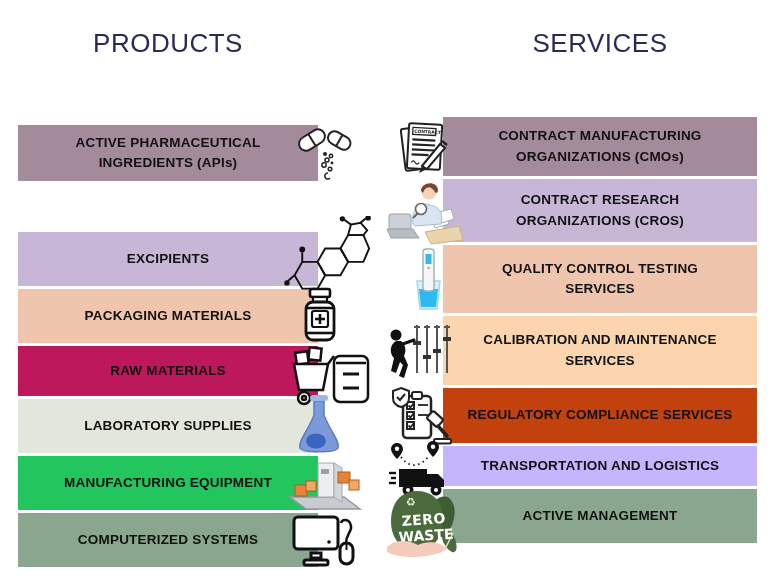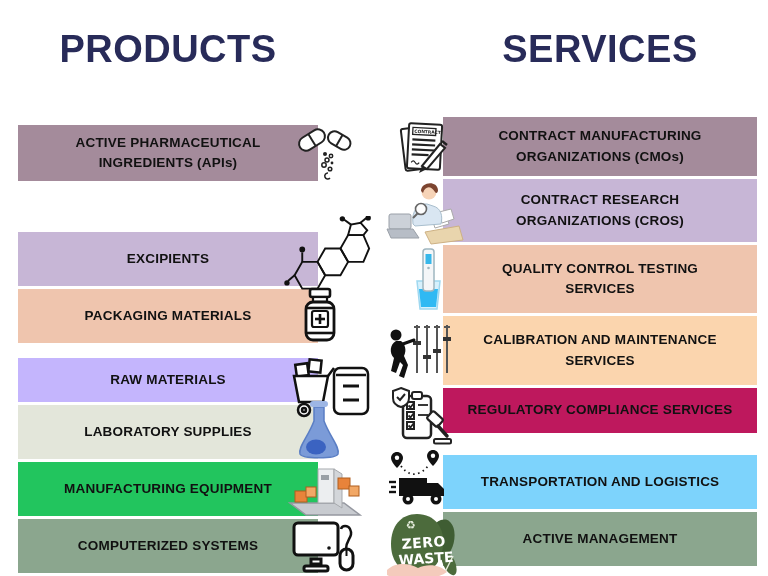--- a/index.html
+++ b/index.html
@@ -1,18 +1,18 @@
 <!DOCTYPE html>
 <html><head>
 <meta charset="utf-8">
 <style>
   html,body{margin:0;padding:0;background:#fff;}
   .canvas{position:relative;width:768px;height:576px;background:#fff;overflow:hidden;
           font-family:"Liberation Sans","DejaVu Sans",sans-serif;}
-  .col-title{position:absolute;top:28px;font-size:38px;font-weight:700;letter-spacing:.5px;
+  .col-title{position:absolute;top:28px;font-size:26px;font-weight:400;letter-spacing:.5px;
              text-align:center;color:#282b59;}
   #products-title{left:18px;width:300px;}
   #services-title{left:443px;width:314px;}
   .col{position:absolute;display:flex;flex-direction:column;gap:3px;}
   #products-col{left:18px;top:125px;width:300px;}
   #services-col{left:443px;top:117px;width:314px;}
   .band{position:relative;display:flex;align-items:center;justify-content:center;}
   .band-label{white-space:pre-line;text-align:center;font-weight:700;font-size:13.5px;
               line-height:1.5;color:#111;letter-spacing:.2px;padding:0 10px;}
   .band-icon{position:absolute;display:block;z-index:3;}
@@ -103,21 +103,21 @@
             </g>
 <g stroke="#111" stroke-width="2.6">
               <line x1="20" y1="27" x2="20" y2="37"></line>
               <line x1="15" y1="32" x2="25" y2="32"></line>
 <line x1="7" y1="21" x2="33" y2="21"></line>
               <line x1="7" y1="46" x2="33" y2="46"></line>
             </g>
           </svg>
         </span>
       </div>
-      <div class="band" style="background: #c4b5fd; height: 44px; margin-top: 12px;">
+      <div class="band" style="background: #be185d; height: 50px;">
         <div class="band-label">RAW MATERIALS</div>
         <span class="band-icon icon-materials-cart-icon">
           <svg viewBox="0 0 86 72">
             <g fill="#fff" stroke="#111" stroke-width="2.5">
 <g transform="rotate(-8 16 22)">
                 <rect x="10" y="16" width="12" height="12"></rect>
               </g>
 <g transform="rotate(6 29 18)">
                 <rect x="23" y="12" width="12" height="12"></rect>
               </g>
@@ -257,21 +257,21 @@
               <rect x="36" y="32" width="8" height="4"></rect>
 <rect x="46" y="26" width="8" height="4"></rect>
               <rect x="56" y="14" width="8" height="4"></rect>
             </g>
 <circle cx="9" cy="12" r="5.5" fill="#111"></circle>
 <path d="M9,18 C3,21 2,30 7,35 L4,48 L9,50 L13,39 L16,42 L12,53 L17,55 L21,42 L17,33 C20,27 18,21 14,18 Z" fill="#111"></path>
 <line x1="13" y1="22" x2="27" y2="17" stroke="#111" stroke-width="3" stroke-linecap="round"></line>
           </svg>
         </span>
       </div>
-      <div class="band" style="background: #be185d; height: 45px;">
+      <div class="band" style="background: #c2410c; height: 55px;">
         <div class="band-label">REGULATORY COMPLIANCE SERVICES</div>
         <span class="band-icon icon-compliance-checklist-icon">
           <svg viewBox="0 0 62 60">
 <rect x="12" y="10" width="28" height="42" rx="4" fill="#fff" stroke="#222" stroke-width="2.5"></rect>
 <rect x="21" y="6" width="10" height="7" rx="2" fill="#fff" stroke="#222" stroke-width="2"></rect>
 <g fill="#fff" stroke="#222" stroke-width="2">
               <rect x="16" y="16" width="7" height="7"></rect>
 <rect x="16" y="26" width="7" height="7"></rect>
               <rect x="16" y="36" width="7" height="7"></rect>
             </g>
@@ -285,21 +285,21 @@
 <path d="M10,2 L18,5 L18,12 C18,17 14,20 10,21 C6,20 2,17 2,12 L2,5 Z" fill="#fff" stroke="#222" stroke-width="2"></path>
 <path d="M6,11 l3,3 l5,-6" fill="none" stroke="#222" stroke-width="2"></path>
 <g transform="rotate(42 44 33)">
               <rect x="37" y="28" width="14" height="10" rx="2" fill="#fff" stroke="#222" stroke-width="2.2"></rect>
             </g>
 <line x1="47" y1="40" x2="56" y2="50" stroke="#222" stroke-width="3.5" stroke-linecap="round"></line>
 <rect x="43" y="53" width="17" height="4.5" rx="1.5" fill="#fff" stroke="#222" stroke-width="2"></rect>
           </svg>
         </span>
       </div>
-      <div class="band" style="background: #7dd3fc; height: 54px; margin-top: 19px;">
+      <div class="band" style="background: #c4b5fd; height: 40px;">
         <div class="band-label">TRANSPORTATION AND LOGISTICS</div>
         <span class="band-icon icon-delivery-truck-icon">
           <svg viewBox="0 0 64 62">
 <path d="M8,2 C4.7,2 2,4.7 2,8 C2,12 8,18 8,18 C8,18 14,12 14,8 C14,4.7 11.3,2 8,2 Z" fill="#111"></path>
 <circle cx="8" cy="7.8" r="2.2" fill="#fff"></circle>
 <path d="M44,0 C40.7,0 38,2.7 38,6 C38,10 44,16 44,16 C44,16 50,10 50,6 C50,2.7 47.3,0 44,0 Z" fill="#111"></path>
 <circle cx="44" cy="5.8" r="2.2" fill="#fff"></circle>
 <path d="M12,16 Q20,27 30,23 Q37,20 40,14" fill="none" stroke="#111" stroke-width="1.8" stroke-dasharray="1.5,3.5"></path>
 <rect x="10" y="28" width="28" height="18" fill="#111"></rect>
 <path d="M38,33 L49,33 L55,39 L55,46 L38,46 Z" fill="#111"></path>

